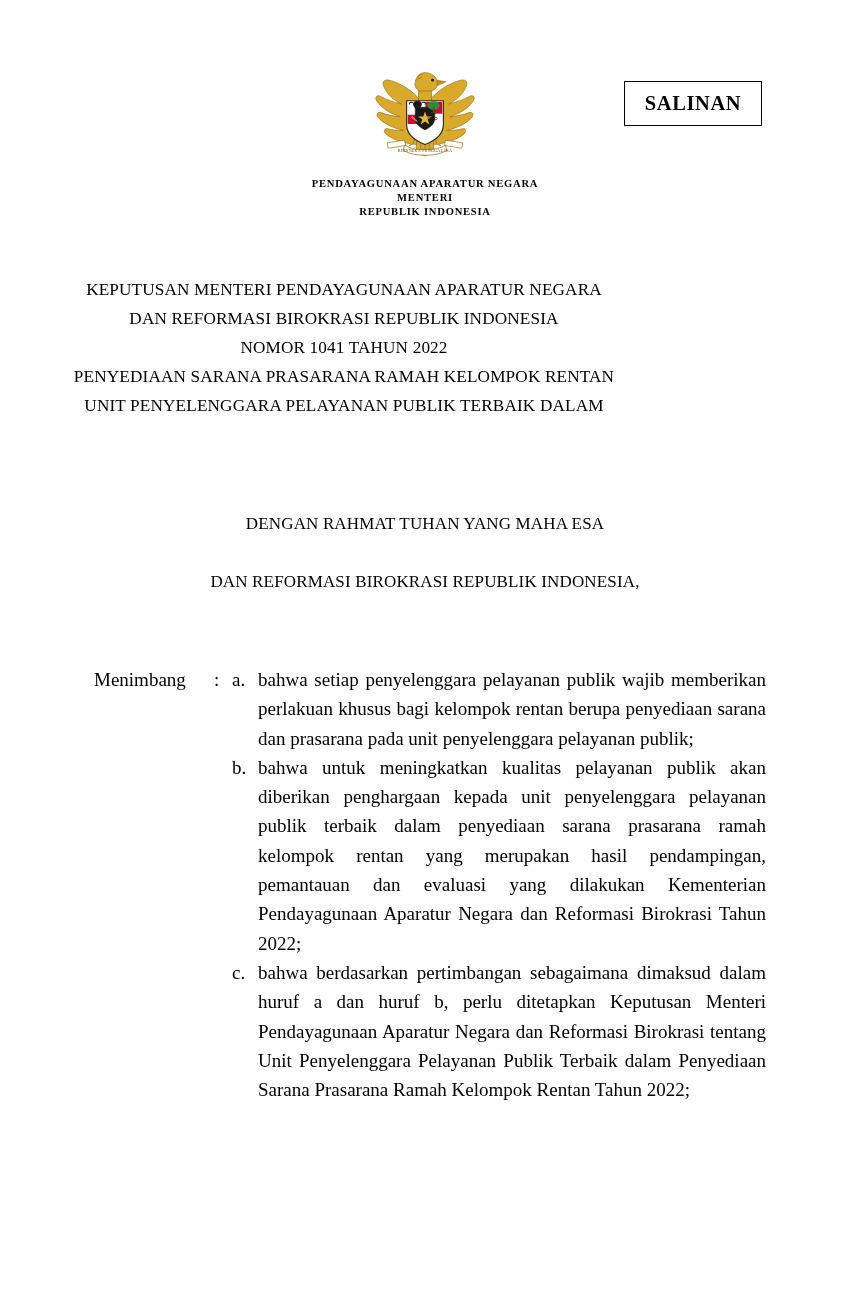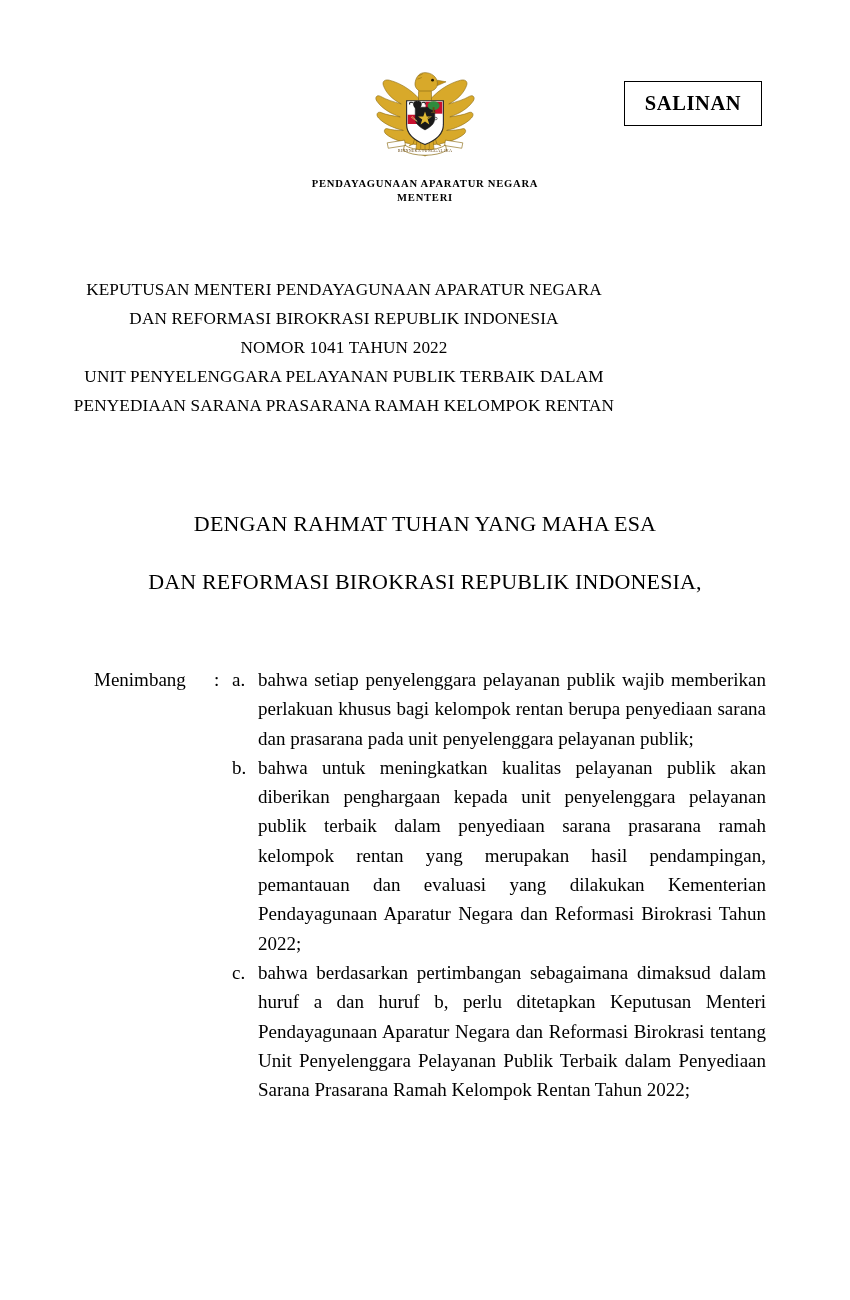--- a/index.html
+++ b/index.html
@@ -83,21 +83,21 @@
   }
   .title-block div { white-space: nowrap; }
 
   
   .preamble {
     position: absolute;
     left: 0;
     top: 509px;
     width: 850px;
     text-align: center;
-    font-size: 22px;
+    font-size: 17px;
     line-height: 29px;
     letter-spacing: 0.15px;
   }
   .preamble .gap { height: 29px; }
   .preamble div { white-space: nowrap; }
 
   
   .menimbang {
     position: absolute;
     left: 94px;
@@ -216,29 +216,30 @@
         <path d="M30 146 L62 141 L64 151 L32 156 Z" fill="#ffffff" stroke="#8a6a12" stroke-width="1.2"></path>
         <path d="M170 146 L138 141 L136 151 L168 156 Z" fill="#ffffff" stroke="#8a6a12" stroke-width="1.2"></path>
         <path d="M62 150 C78 162 122 162 138 150 L140 160 C122 172 78 172 60 160 Z" fill="#ffffff" stroke="#8a6a12" stroke-width="1.3"></path>
         <text x="100" y="163" font-family="'Liberation Serif', serif" font-size="7.6" fill="#6b4a16" text-anchor="middle" letter-spacing="0.4">BHINNEKA TUNGGAL IKA</text>
       </g>
     </svg>
 
     <div class="letterhead-lines">
       <div>PENDAYAGUNAAN APARATUR NEGARA</div>
       <div>MENTERI</div>
+      <div>REPUBLIK INDONESIA</div>
     </div>
   </div>
 
   <div class="title-block">
     <div>KEPUTUSAN MENTERI PENDAYAGUNAAN APARATUR NEGARA</div>
     <div>DAN REFORMASI BIROKRASI REPUBLIK INDONESIA</div>
     <div>NOMOR 1041 TAHUN 2022</div>
+    <div>PENYEDIAAN SARANA PRASARANA RAMAH KELOMPOK RENTAN</div>
     <div>UNIT PENYELENGGARA PELAYANAN PUBLIK TERBAIK DALAM</div>
-    <div>PENYEDIAAN SARANA PRASARANA RAMAH KELOMPOK RENTAN</div>
   </div>
 
   <div class="preamble">
     <div>DENGAN RAHMAT TUHAN YANG MAHA ESA</div>
     <div class="gap"></div>
     <div>DAN REFORMASI BIROKRASI REPUBLIK INDONESIA,</div>
   </div>
 
   <div class="menimbang">
     <div class="menimbang-row">

